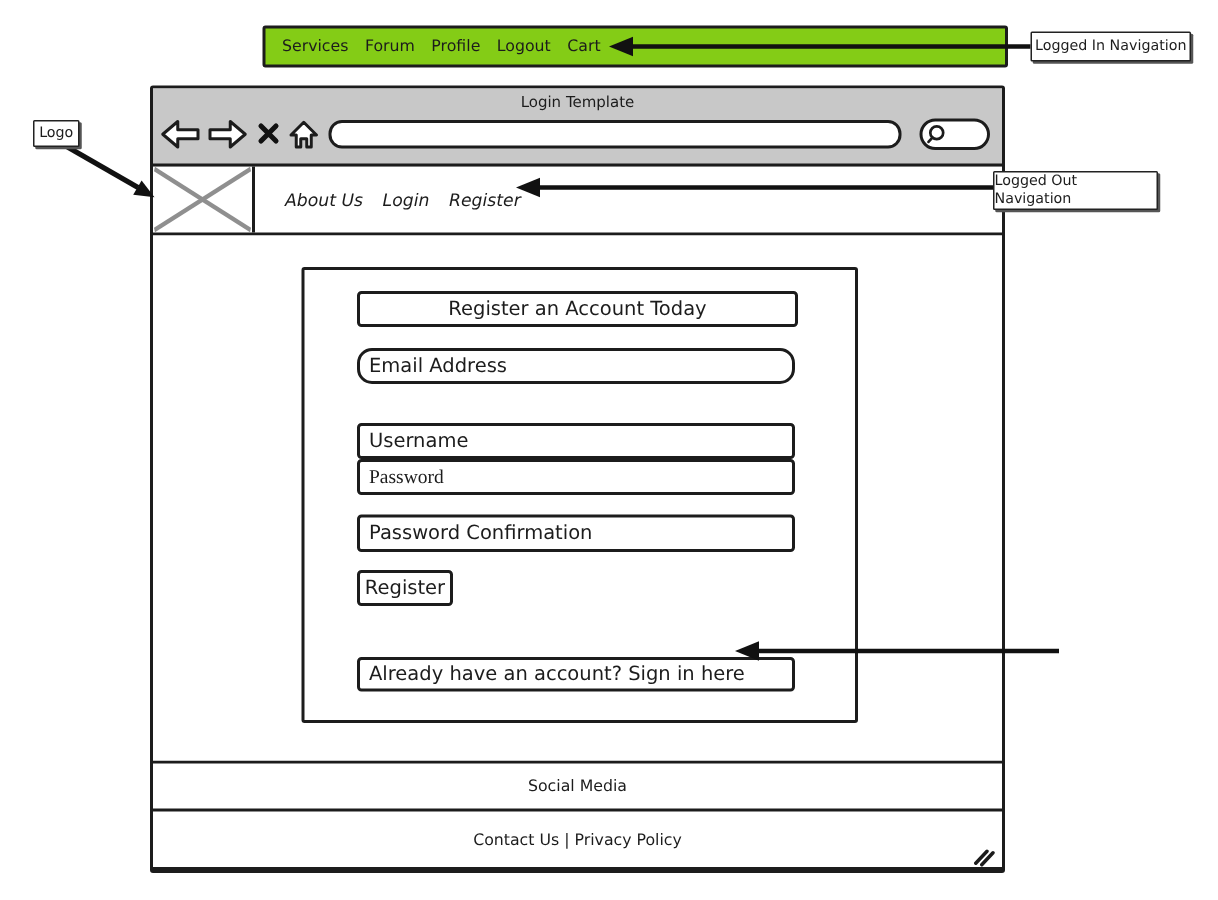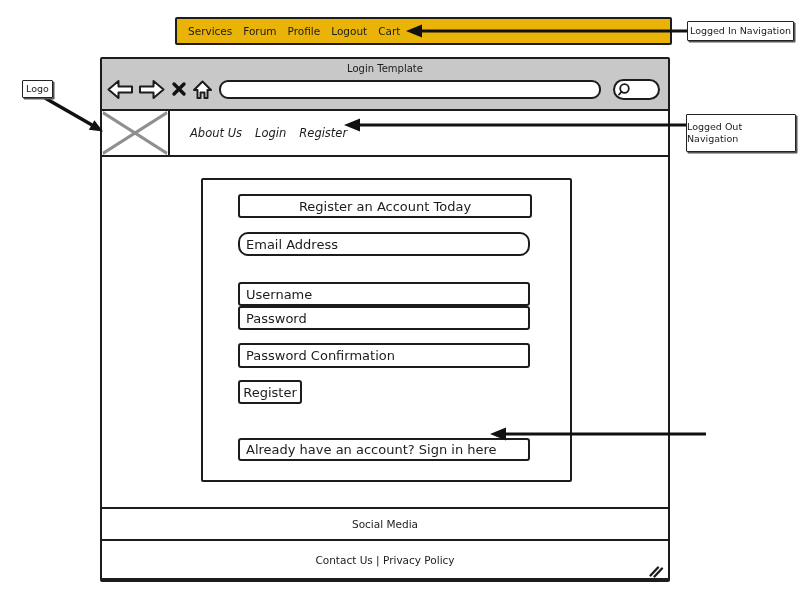--- a/index.html
+++ b/index.html
@@ -1,31 +1,31 @@
 <!DOCTYPE html>
 <html><head>
 <meta charset="utf-8">
 <style>
   * { margin:0; padding:0; box-sizing:border-box; }
   body { background:#fff; font-family:"DejaVu Sans", sans-serif; color:#1c1c1c; }
   .canvas { position:relative; width:812px; height:600px; background:#fff; overflow:hidden; }
 
   
   .topnav { position:absolute; left:175px; top:17px; width:497px; height:28px;
-            border:2px solid #1c1c1c; border-radius:2px; background:#eab308;
+            border:2px solid #1c1c1c; border-radius:2px; background:#84cc16;
             display:flex; align-items:center; padding-left:11px; gap:11px; font-size:10.5px; }
   .topnav span { cursor:default; }
 
   
   .note { position:absolute; background:#fff; border:1.5px solid #222; border-radius:1px;
           box-shadow:1.5px 1.5px 0 #555; font-size:9.5px; line-height:1.3;
           display:flex; align-items:center; justify-content:center; z-index:60; }
   .note-logo      { left:22px;  top:80px;  width:31px;  height:18px; }
   .note-logged-in { left:687px; top:21px;  width:107px; height:20px; }
-  .note-logged-out{ left:686px; top:114px; width:110px; height:38px; }
+  .note-logged-out{ left:662px; top:114px; width:110px; height:26px; }
   .note-signin    { left:706px; top:418px; width:90px;  min-height:32px;
                     justify-content:flex-start; padding:3px 5px; text-align:left; }
 
   
   .window { position:absolute; left:100px; top:57px; width:570px; height:525px;
             border:2px solid #1c1c1c; border-radius:2px; background:#fff;
             display:flex; flex-direction:column; }
   .chrome { height:52px; background:#c8c8c8; border-bottom:2px solid #1c1c1c; position:relative; }
   .chrome .title { text-align:center; font-size:10px; padding-top:4px; }
   .toolbar { position:absolute; left:5px; right:5px; top:17px; height:26px;
@@ -43,21 +43,21 @@
   .sitelinks { flex:1; display:flex; align-items:center; padding-left:20px; gap:13px; font-size:11.5px; }
 
   
   .content { height:350px; position:relative; background:#fff; }
   .regform { position:absolute; left:99px; top:21px; width:371px; height:304px;
              border:2px solid #1c1c1c; border-radius:2px; background:#fff; }
   .fbox { position:absolute; left:35px; width:292px; height:24px; background:#fff;
           border:2px solid #1c1c1c; border-radius:3px; font-size:13px;
           display:flex; align-items:center; padding-left:6px; }
   .fheader { top:14px; width:294px; justify-content:center; padding-left:0; }
-  .f-email { top:52px;border-radius:10px; } .f-user { top:102px; } .f-pass { top:126px; }
+  .f-email { top:52px;border-radius:10px; } .f-user { top:102px; } .f-pass { top:126px;font-family:Liberation Serif, serif; }
   .f-pconf { top:163px; height:25px; }
   .f-reg   { top:200px; width:64px; justify-content:center; padding-left:0; cursor:default; }
   .f-signin{ top:258px; height:23px; }
 
   
   .social  { height:32px; border-top:2px solid #1c1c1c; display:flex; align-items:center;
              justify-content:center; font-size:10.5px; background:#fff; }
   .contact { height:39px; border-top:2px solid #1c1c1c; display:flex; align-items:center;
              justify-content:center; font-size:10.5px; background:#fff; }
   .graybar { flex:1; border-top:2px solid #1c1c1c; background:#c8c8c8; position:relative; }

